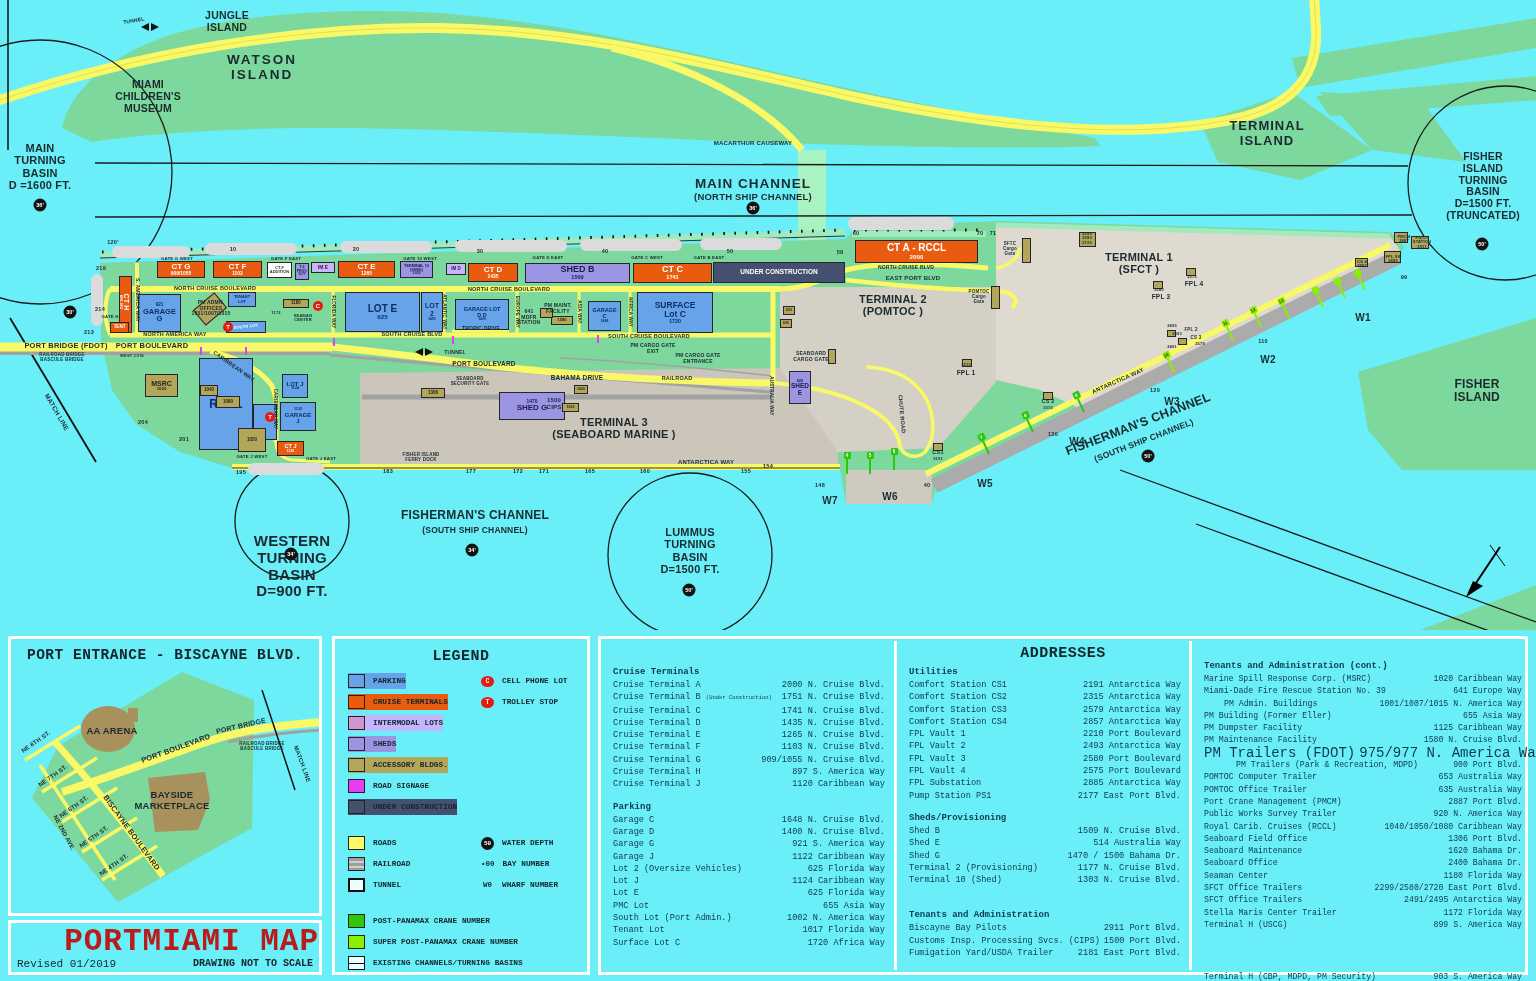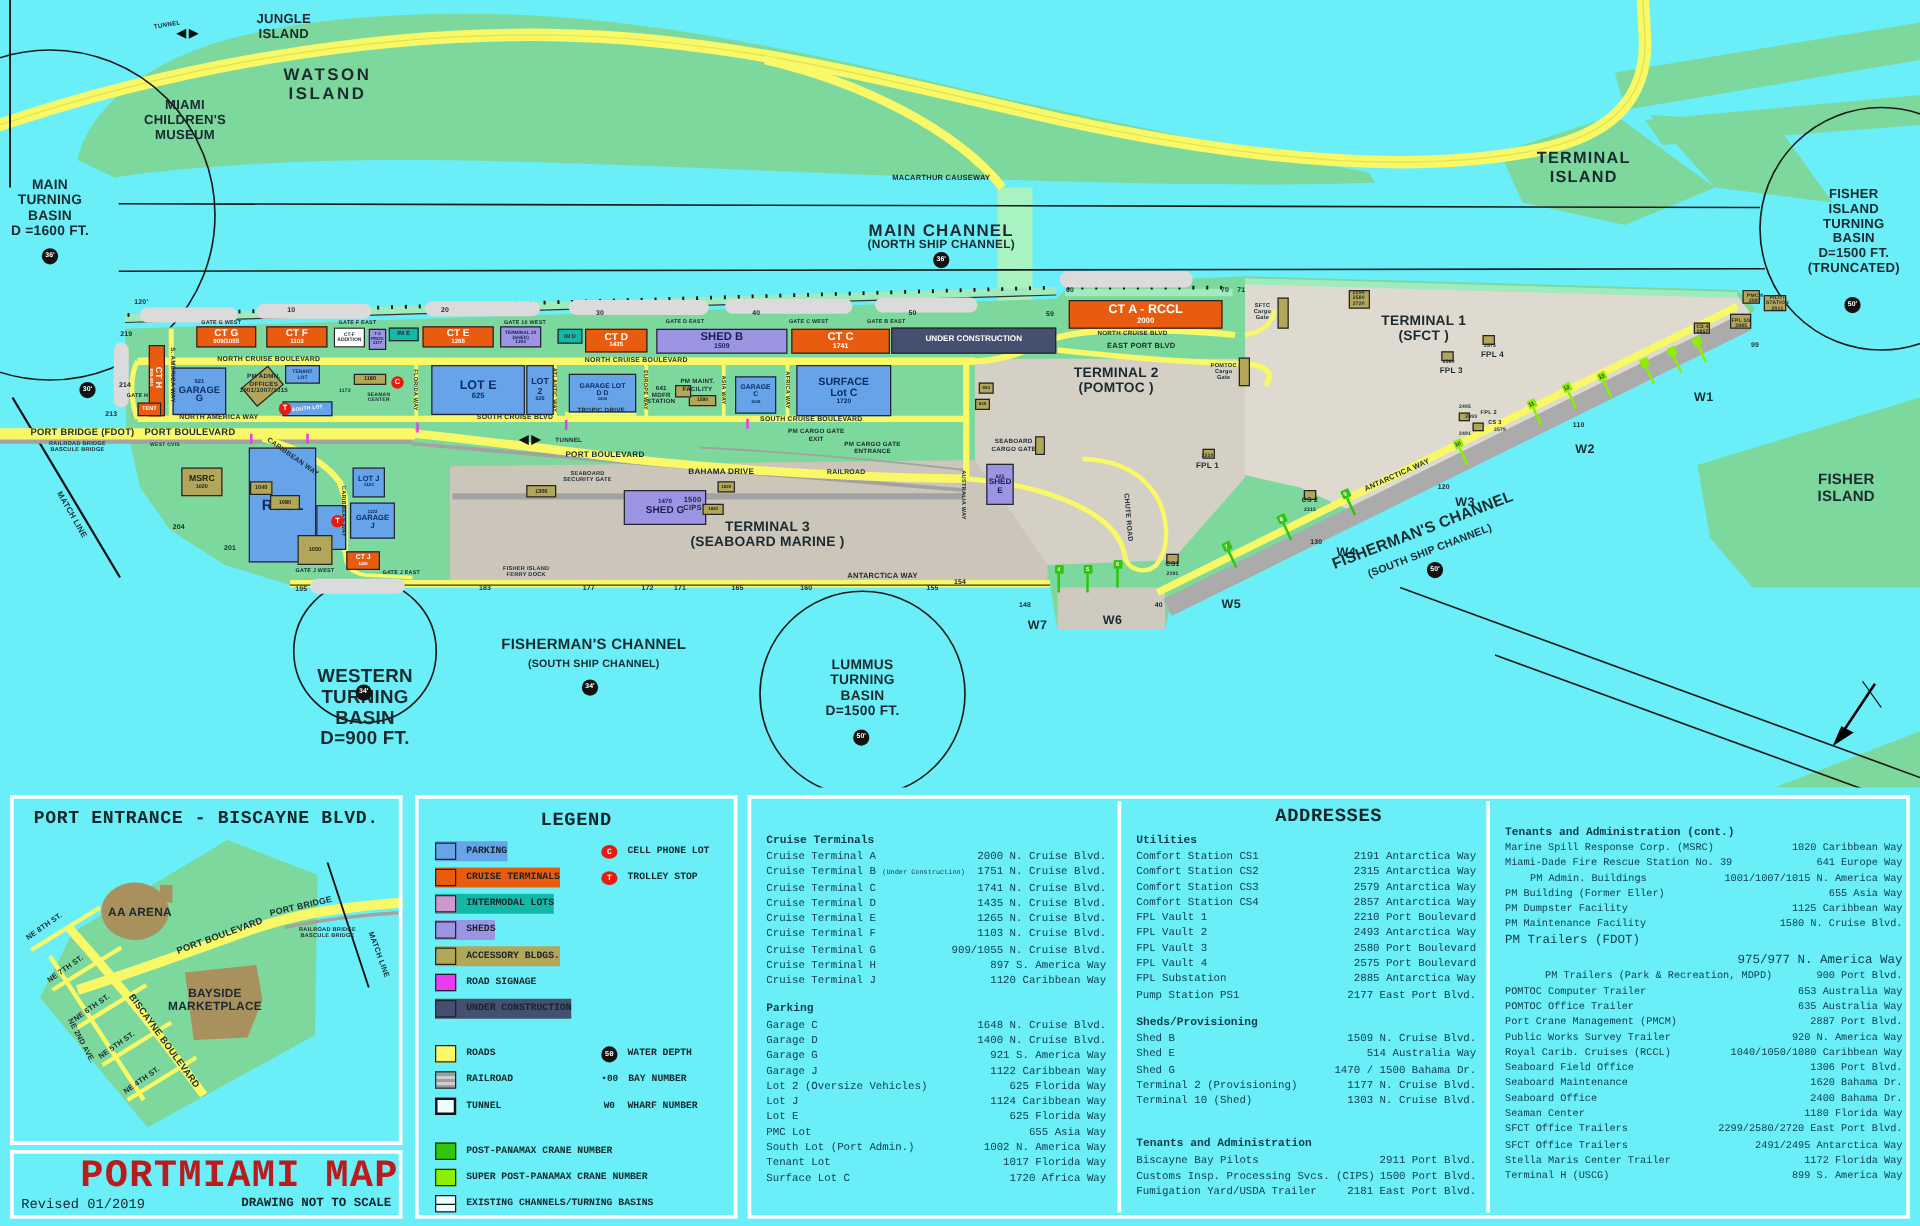--- a/index.html
+++ b/index.html
@@ -12,21 +12,21 @@
           color:#1b2a30;font-weight:600;line-height:1.12;letter-spacing:.2px;z-index:3;}
   .ship{position:absolute;background:#DBDBDB;border-radius:6px;z-index:1;}
   .blk{position:absolute;box-sizing:border-box;border:1px solid #26262a;display:flex;flex-direction:column;
        align-items:center;justify-content:center;text-align:center;line-height:1.05;font-weight:700;
        white-space:pre-line;z-index:2;}
   .b-sub,.b-pre{font-size:.62em;font-weight:600;}
   .b-pre:empty,.b-sub:empty,.b-t:empty{display:none;}
   .c-p{background:#66A3E8;color:#0d2f66;}
   .c-o{background:#E95C0F;color:#fff;}
   .c-s{background:#9B95E4;color:#1c1c4e;}
-  .c-i{background:#14b8a6;color:#3a2340;}
+  .c-i{background:#c4b5fd;color:#3a2340;}
   .c-a{background:#B2A65B;color:#26250f;}
   .c-uc{background:#455070;color:#fff;}
   .c-w{background:#fdfdfd;color:#333;}
   .badge{position:absolute;transform:translate(-50%,-50%);border-radius:50%;text-align:center;
          font-weight:700;color:#fff;z-index:4;}
   .badge.k-wd{width:13px;height:13px;line-height:13px;background:#121212;font-size:5.5px;}
   .badge.k-red{width:10px;height:10px;line-height:10px;background:#E8190E;font-size:6px;}
   .crane{position:absolute;width:8px;height:22px;z-index:2;transform-origin:50% 100%;}
   .crane-n{display:block;width:7px;height:7px;line-height:7px;margin:0 auto;background:#2FC60B;
            color:#fff;font-size:4.5px;text-align:center;border-radius:1px;font-weight:700;}
@@ -817,21 +817,21 @@
           <div class="arow" style="font-size:8.2px;">
               <span class="an">PM Dumpster Facility</span>
               <span class="aa">1125 Caribbean Way</span>
             </div>
         
           <div class="arow" style="font-size:8.2px;">
               <span class="an">PM Maintenance Facility</span>
               <span class="aa">1580 N. Cruise Blvd.</span>
             </div>
         
-          <div class="arow" style="font-size:10px;flex-direction:column;">
+          <div class="arow" style="font-size:14px;">
               <span class="an">PM  Trailers (FDOT)</span>
               <span class="aa">975/977 N. America Way</span>
             </div>
         
           <div class="arow" style="font-size:8.2px;padding-left:32px;">
               <span class="an">PM  Trailers (Park &amp; Recreation, MDPD)</span>
               <span class="aa">900 Port Blvd.</span>
             </div>
         
           <div class="arow" style="font-size:8.2px;">

